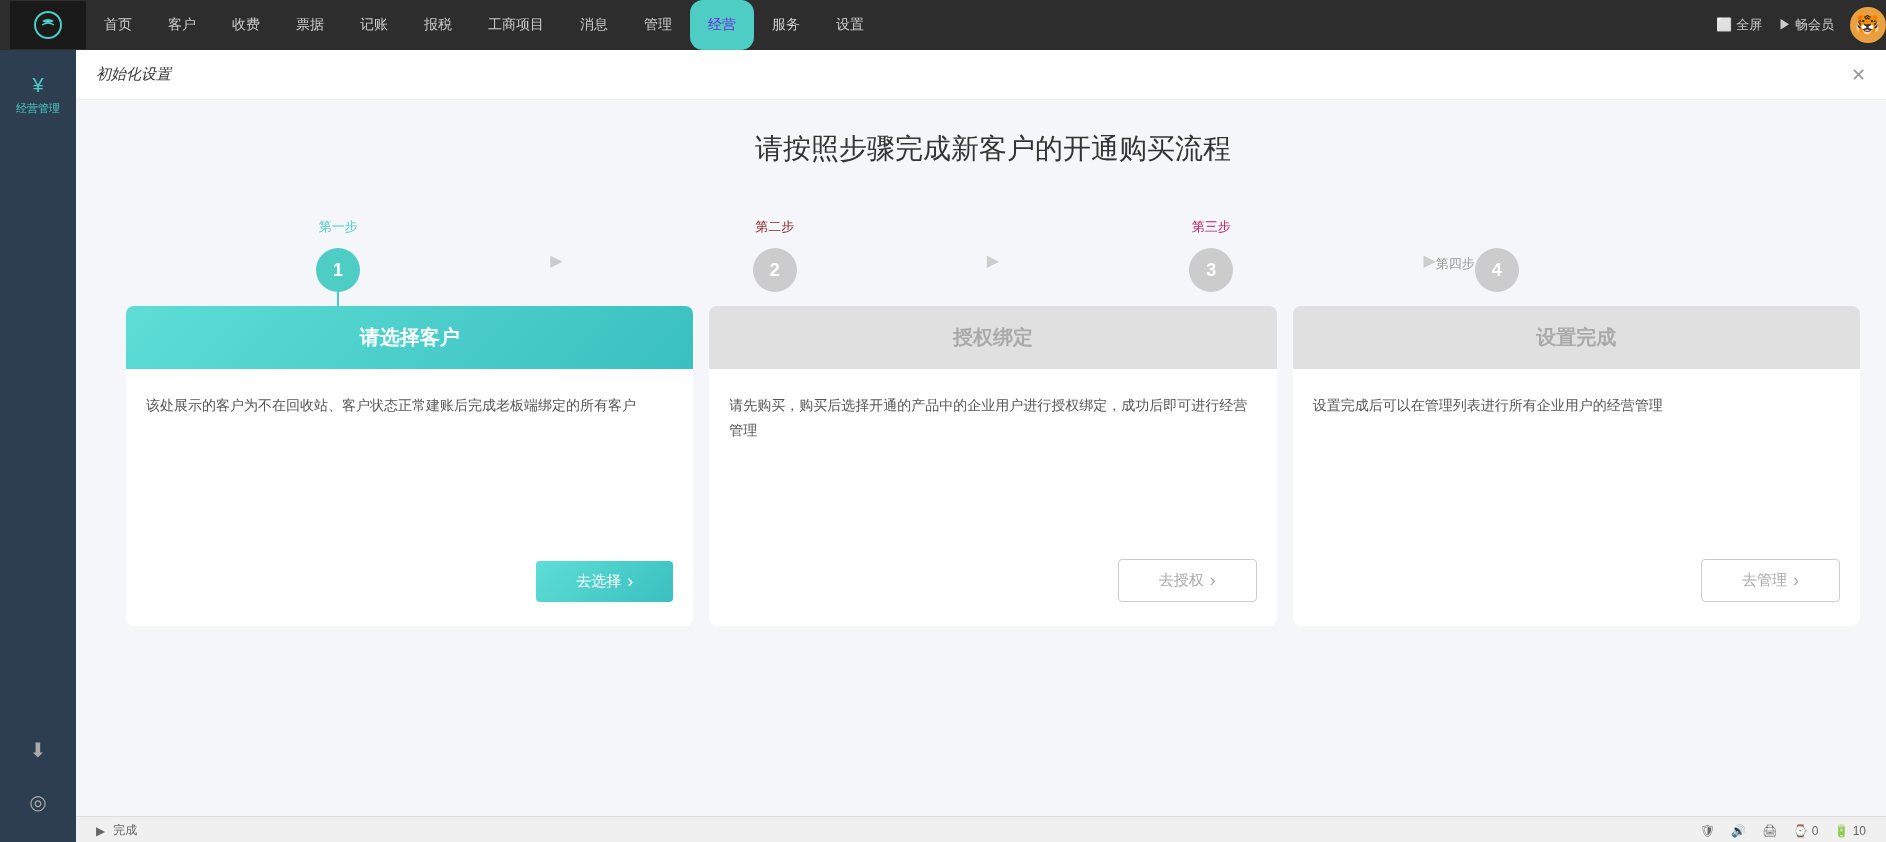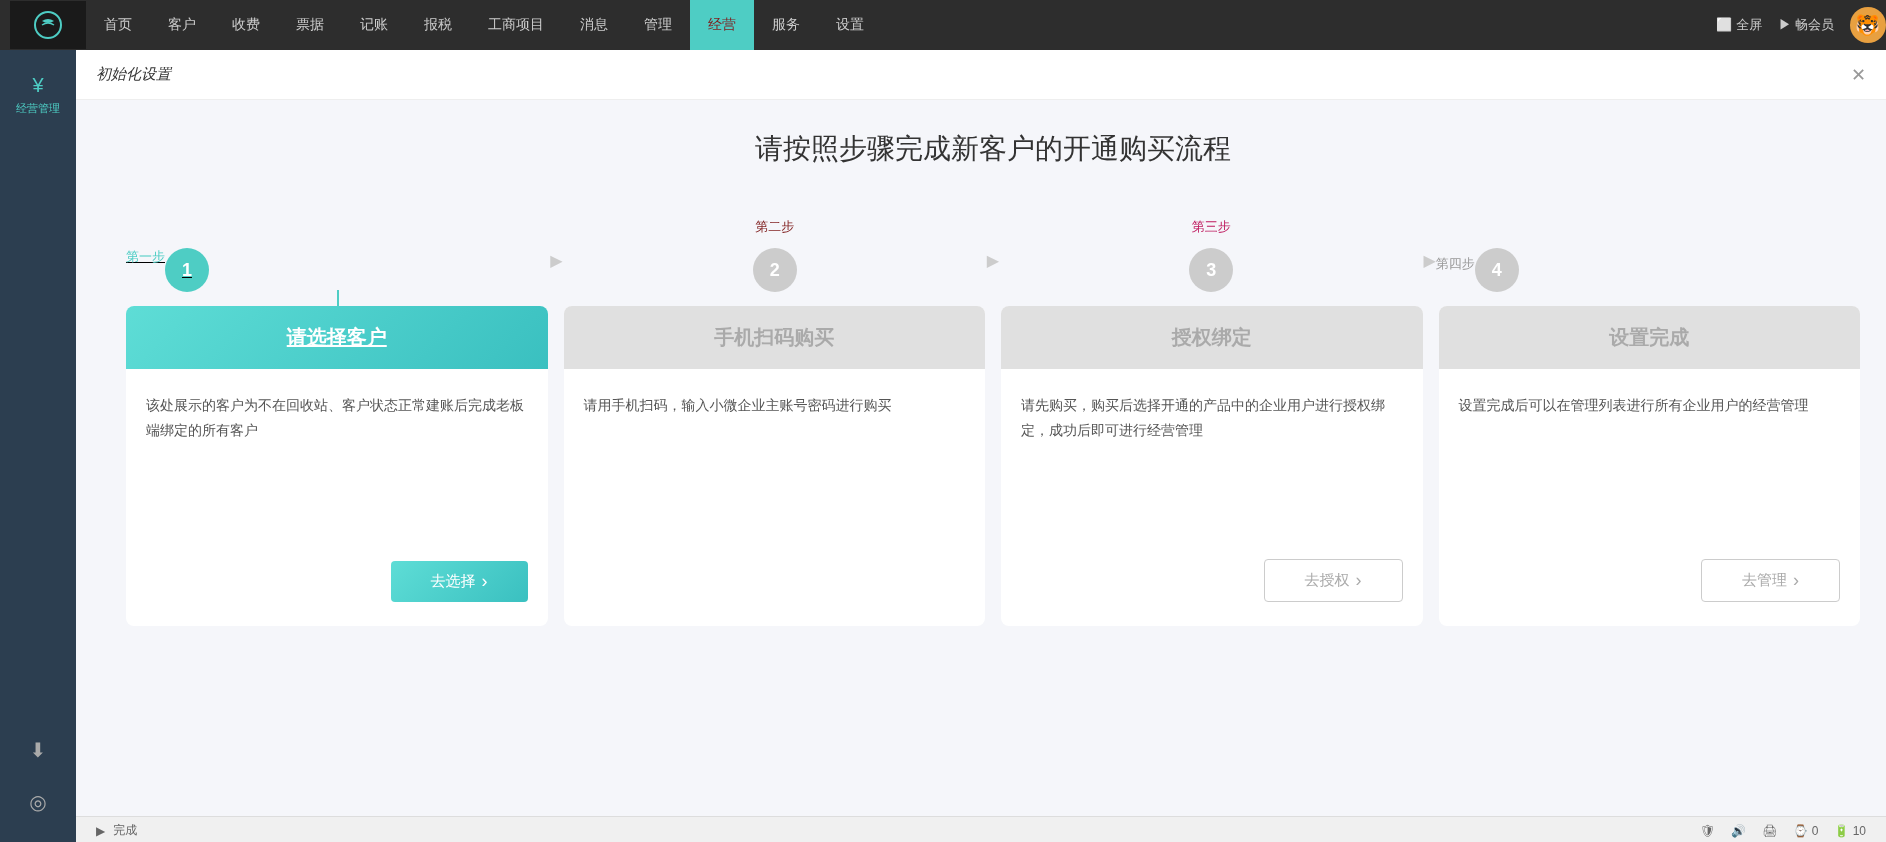--- a/index.html
+++ b/index.html
@@ -31,21 +31,22 @@
     .nav-item {
       color: #ccc;
       padding: 0 18px;
       height: 100%;
       display: flex; align-items: center;
       cursor: pointer;
       font-size: 14px;
     }
     .nav-item.active {
       background: #4ecdc4;
-      color: #7f1d1d;
+      color: #6d28d9;
+      border-radius: 13px;
     }
     .top-nav-right {
       display: flex; align-items: center; gap: 16px;
       color: #ccc;
       font-size: 13px;
     }
     .top-nav-right span { cursor: pointer; }
 
     
     .layout {
@@ -145,21 +146,20 @@
     .card-header {
       border-radius: 8px 8px 0 0;
       padding: 18px 0;
       text-align: center;
       font-size: 20px;
       font-weight: bold;
     }
     .card-header.active-header {
       background: linear-gradient(135deg, #5eddd6, #3ac0c0);
       color: #fff;
-      text-decoration: underline;
     }
     .card-header.inactive-header {
       background: #e0e0e0;
       color: #aaa;
     }
 
     .card-body {
       padding: 24px 20px;
       font-size: 14px;
       color: #555;
@@ -272,21 +272,21 @@
     </div>
 
     <div class="main-area">
 
       <div class="big-title">请按照步骤完成新客户的开通购买流程</div>
 
       <div style="display:flex; flex-direction:column;">
 
         <div style="display:flex; align-items:flex-end; padding: 0 0 0 0; margin-bottom: 0;">
 
-          <div style="display:flex;flex-direction:row;align-items:flex-start;width:25%;position:relative;text-decoration:underline;">
+          <div style="display:flex;flex-direction:column;align-items:center;width:25%;position:relative;">
             <span style="font-size:13px;color:#4ecdc4;margin-bottom:12px;">第一步</span>
             <div style="width:44px;height:44px;border-radius:50%;background:#4ecdc4;display:flex;align-items:center;justify-content:center;color:#fff;font-size:18px;font-weight:bold;z-index:2;position:relative;">1</div>
             <div style="position:absolute;bottom:-14px;left:50%;transform:translateX(-50%);width:2px;height:16px;background:#4ecdc4;"></div>
           </div>
 
           <div style="flex:1;display:flex;align-items:center;padding-bottom:22px;">
             <div style="flex:1;height:2px;background:#ccc;"></div>
             <span style="color:#ccc;font-size:16px;">▶</span>
           </div>
 
@@ -325,28 +325,20 @@
             </div>
             <div class="card-body">该处展示的客户为不在回收站、客户状态正常建账后完成老板端绑定的所有客户</div>
             <div class="card-footer">
               <button class="card-btn active-btn">
                 <span>去选择</span>
                 <span style="font-size:18px;">›</span>
               </button>
             </div>
           </div>
 
-          <div class="card">
-            <div class="card-header inactive-header">
-              <span>手机扫码购买</span>
-            </div>
-            <div class="card-body">请用手机扫码，输入小微企业主账号密码进行购买</div>
-            <div class="card-footer">
-            </div>
-          </div>
 
           <div class="card">
             <div class="card-header inactive-header">
               <span>授权绑定</span>
             </div>
             <div class="card-body">请先购买，购买后选择开通的产品中的企业用户进行授权绑定，成功后即可进行经营管理</div>
             <div class="card-footer">
               <button class="card-btn inactive-btn">
                 <span>去授权</span>
                 <span style="font-size:18px;">›</span>

